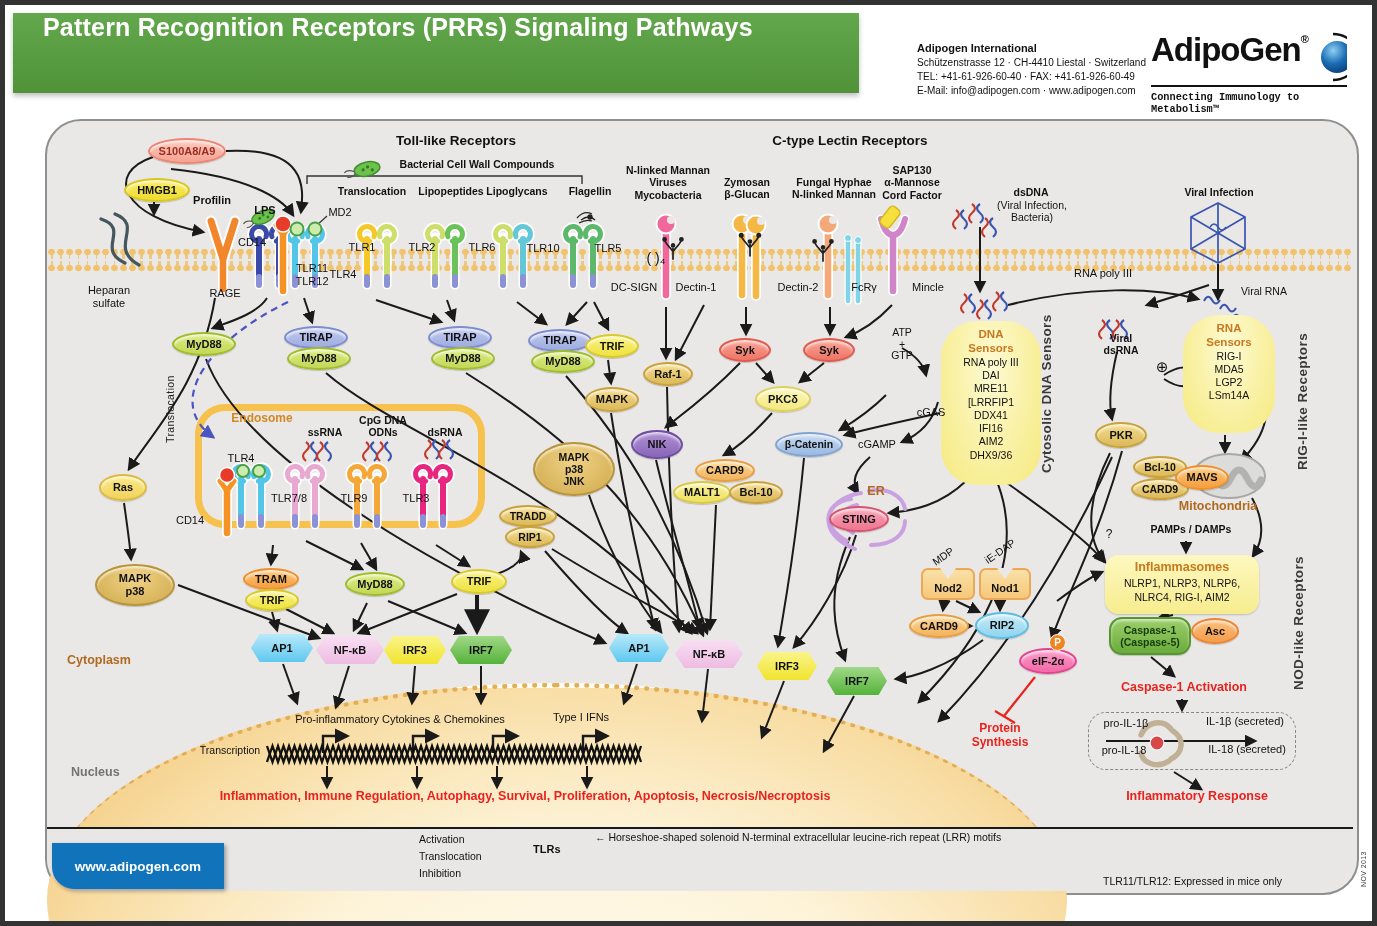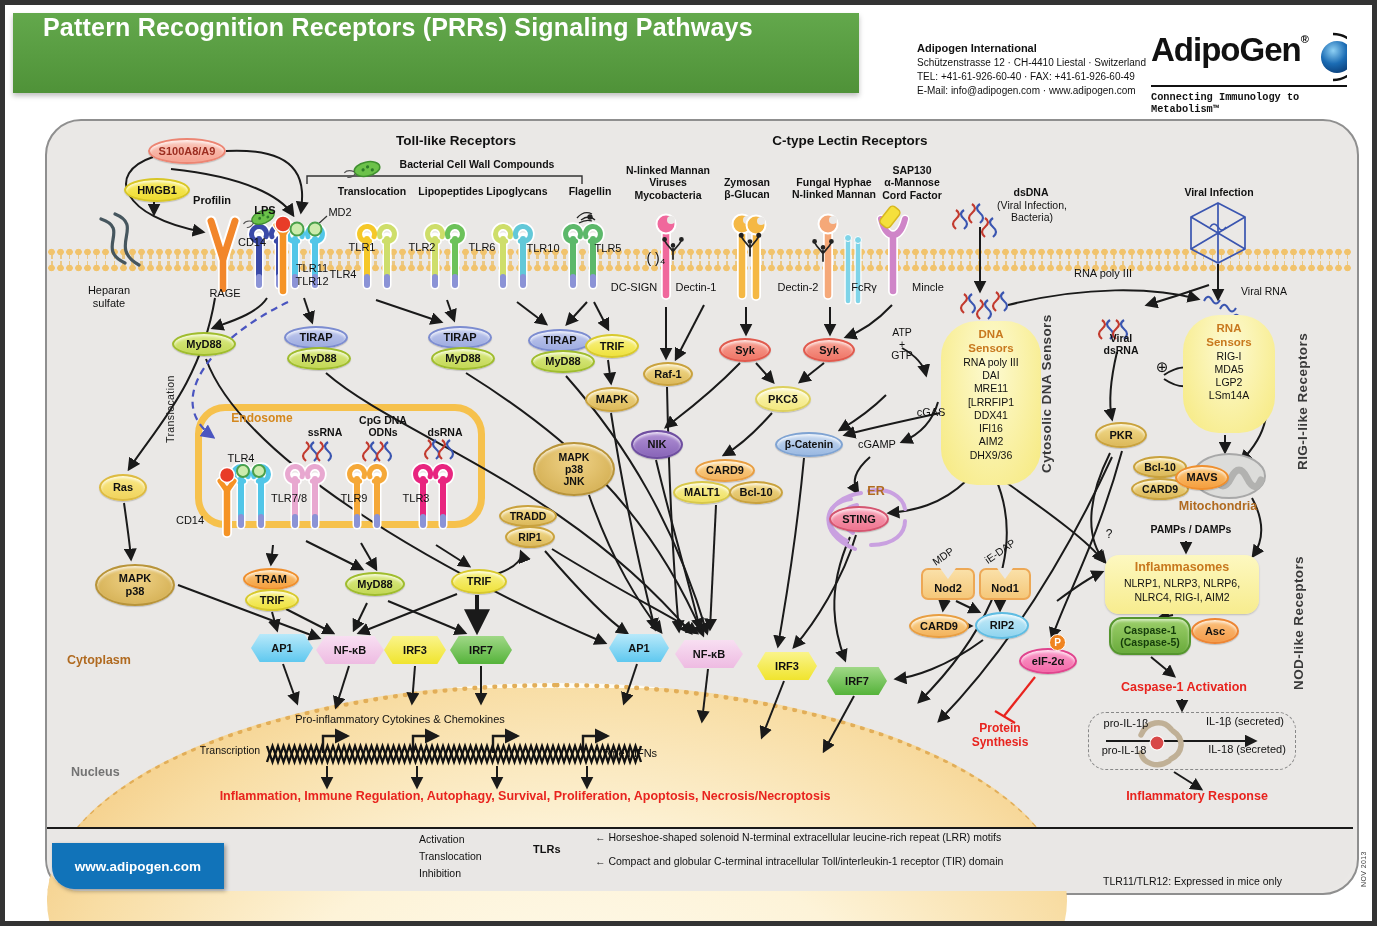--- a/index.html
+++ b/index.html
@@ -380,21 +380,20 @@
     </g>
   </svg>
 
   <div class="legendstrip"></div>
   <div class="wwwbox">www.adipogen.com</div>
   <div class="flabel" style="left:414px;top:828px;width:100px">Activation</div>
   <div class="flabel" style="left:414px;top:845px;width:100px">Translocation</div>
   <div class="flabel" style="left:414px;top:862px;width:100px">Inhibition</div>
   <div class="flabel" style="left:528px;top:838px;width:40px;font-weight:700;font-size:11px">TLRs</div>
   <div class="flabel" style="left:590px;top:826px;width:520px">← Horseshoe-shaped solenoid N-terminal extracellular leucine-rich repeat (LRR) motifs</div>
-  <div class="flabel" style="left:590px;top:850px;width:540px">← Compact and globular C-terminal intracellular Toll/interleukin-1 receptor (TIR) domain</div>
   <div class="flabel" style="left:1098px;top:870px;width:240px">TLR11/TLR12: Expressed in mice only</div>
   <div class="flabel vert" style="left:1351px;top:838px;width:14px;height:52px;font-size:7px;color:#444">NOV 2013</div>
 
   <div id="nodes"></div>
 <div class="nd oval" style="left: 143px; top: 133px; width: 78px; height: 26px; background: linear-gradient(rgb(251, 202, 190), rgb(245, 162, 145)); border: 2px solid rgb(236, 133, 115); color: rgb(156, 45, 32);">S100A8/A9</div>
     <div class="nd oval" style="left: 119px; top: 173px; width: 66px; height: 24px; background: linear-gradient(rgb(248, 236, 106), rgb(239, 220, 46)); border: 2px solid rgb(216, 198, 38);">HMGB1</div>
     <div class="nd" style="left: 176px; top: 189px; width: 62px;">Profilin</div>
     <div class="nd" style="left: 66px; top: 279px; width: 76px; font-weight: 400;">Heparan
 sulfate</div>
     <div class="nd" style="left: 196px; top: 282px; width: 48px; font-weight: 400;">RAGE</div>
@@ -545,16 +544,16 @@
     <div class="nd oval" style="left: 1186px; top: 613px; width: 48px; height: 26px; background: linear-gradient(rgb(251, 194, 126), rgb(244, 155, 74)); border: 2px solid rgb(236, 133, 52);">Asc</div>
     <div class="nd" style="left: 1104px; top: 675px; width: 150px; color: rgb(232, 35, 30); font-size: 12.5px;">Caspase-1 Activation</div>
     <div class="nd dashbox" style="left: 1083px; top: 707px; width: 208px; height: 58px;"></div>
     <div class="nd" style="left: 1090px; top: 712px; width: 62px; font-weight: 400;">pro-IL-1β</div>
     <div class="nd" style="left: 1088px; top: 739px; width: 62px; font-weight: 400;">pro-IL-18</div>
     <div class="nd" style="left: 1190px; top: 710px; width: 100px; font-weight: 400;">IL-1β (secreted)</div>
     <div class="nd" style="left: 1192px; top: 738px; width: 100px; font-weight: 400;">IL-18 (secreted)</div>
     <div class="nd" style="left: 1108px; top: 784px; width: 168px; color: rgb(232, 35, 30); font-size: 12.5px;">Inflammatory Response</div>
     <div class="nd vert" style="left: 1284px; top: 540px; width: 20px; height: 156px; font-size: 13.5px;">NOD-like Receptors</div>
     <div class="nd" style="left: 256px; top: 708px; width: 278px; font-weight: 400;">Pro-inflammatory Cytokines &amp; Chemokines</div>
-    <div class="nd" style="left: 583px; top: 706px; width: 82px; font-weight: 400; margin-top: 36px;">Type I IFNs</div>
+    <div class="nd" style="left: 535px; top: 706px; width: 82px; font-weight: 400;">Type I IFNs</div>
     <div class="nd" style="left: 182px; top: 739px; width: 86px; font-size: 10.5px; font-weight: 400;">Transcription</div>
     <div class="nd" style="left: 180px; top: 784px; width: 680px; color: rgb(232, 35, 30); font-size: 12.5px;">Inflammation, Immune Regulation, Autophagy, Survival, Proliferation, Apoptosis, Necrosis/Necroptosis</div>
   </div>
 
 </body></html>

